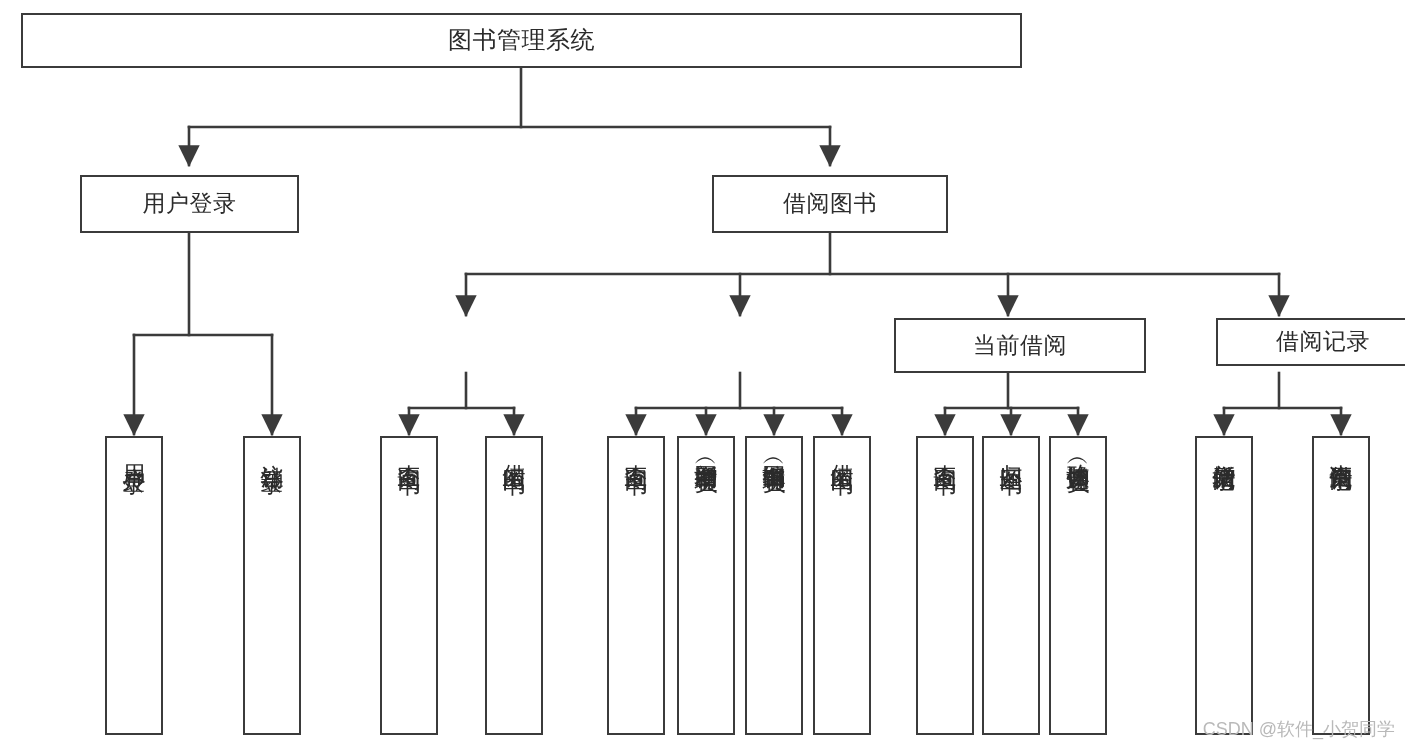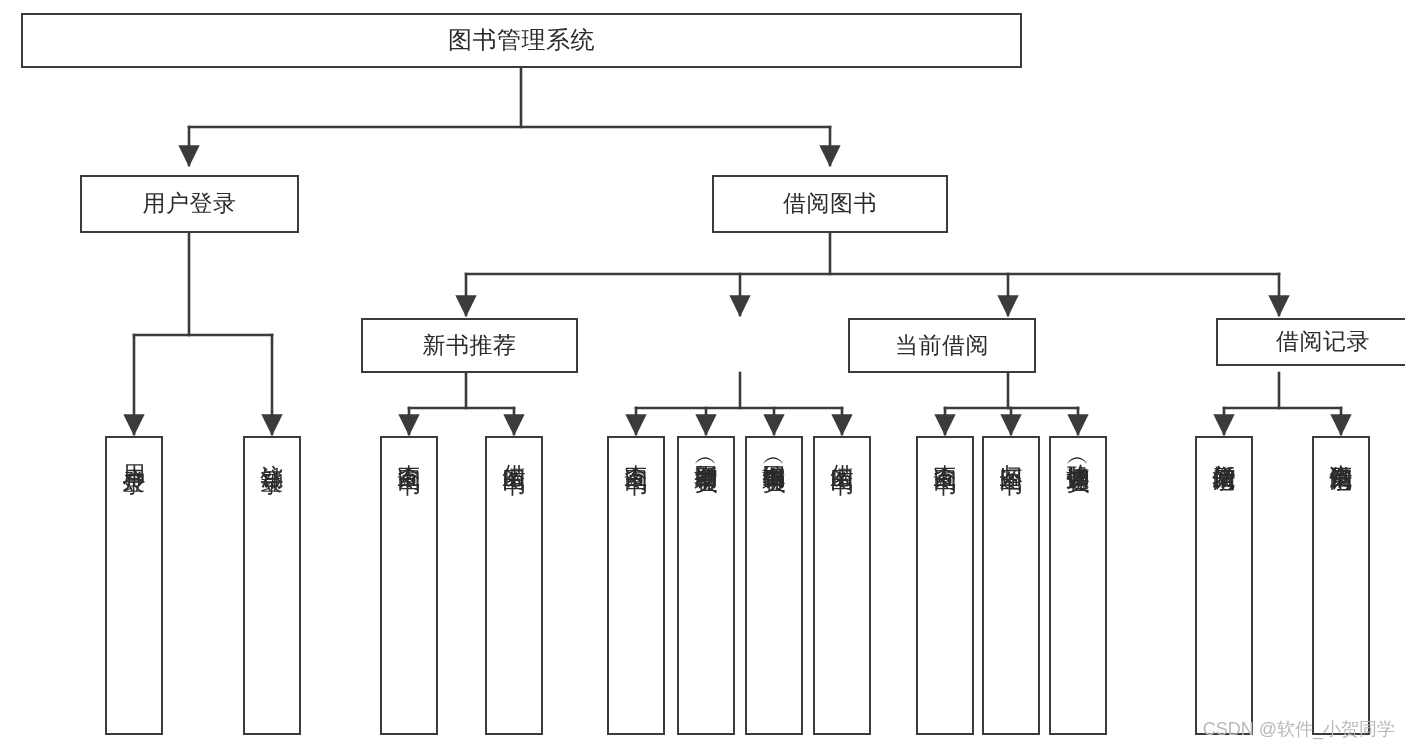--- a/index.html
+++ b/index.html
@@ -137,24 +137,21 @@
     <span class="node-label">图书管理系统</span>
   </div>
 
   <div class="node horiz" style="left:80px; top:175px; width:219px; height:58px;">
     <span class="node-label">用户登录</span>
   </div>
   <div class="node horiz" style="left:712px; top:175px; width:236px; height:58px;">
     <span class="node-label">借阅图书</span>
   </div>
 
-  <div class="node horiz" style="left:361px; top:318px; width:217px; height:55px;">
-    <span class="node-label">新书推荐</span>
-  </div>
-  <div class="node horiz" style="left:848px; top:318px; width:188px; height:55px;">
+  <div class="node horiz" style="left:894px; top:318px; width:252px; height:55px;">
     <span class="node-label">当前借阅</span>
   </div>
   <div class="node horiz" style="left:1216px; top:318px; width:214px; height:48px;">
     <span class="node-label">借阅记录</span>
   </div>
 
   <div class="node vert" style="left:105px; top:436px; width:58px; height:299px;">
     <span class="node-label">用户登录</span>
   </div>
   <div class="node vert" style="left:243px; top:436px; width:58px; height:299px;">

